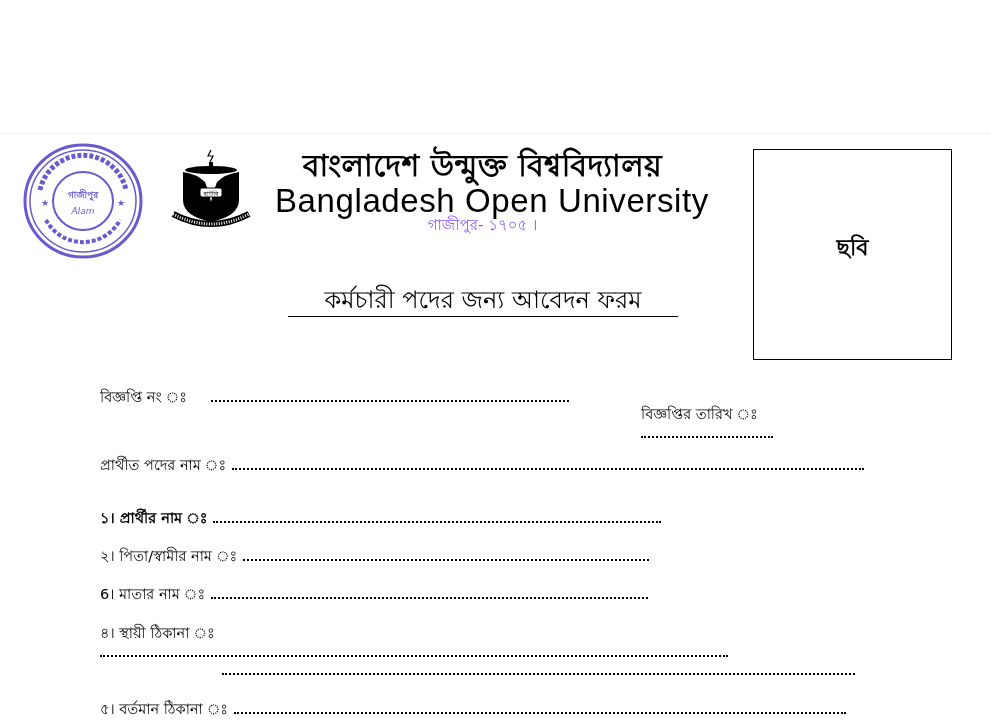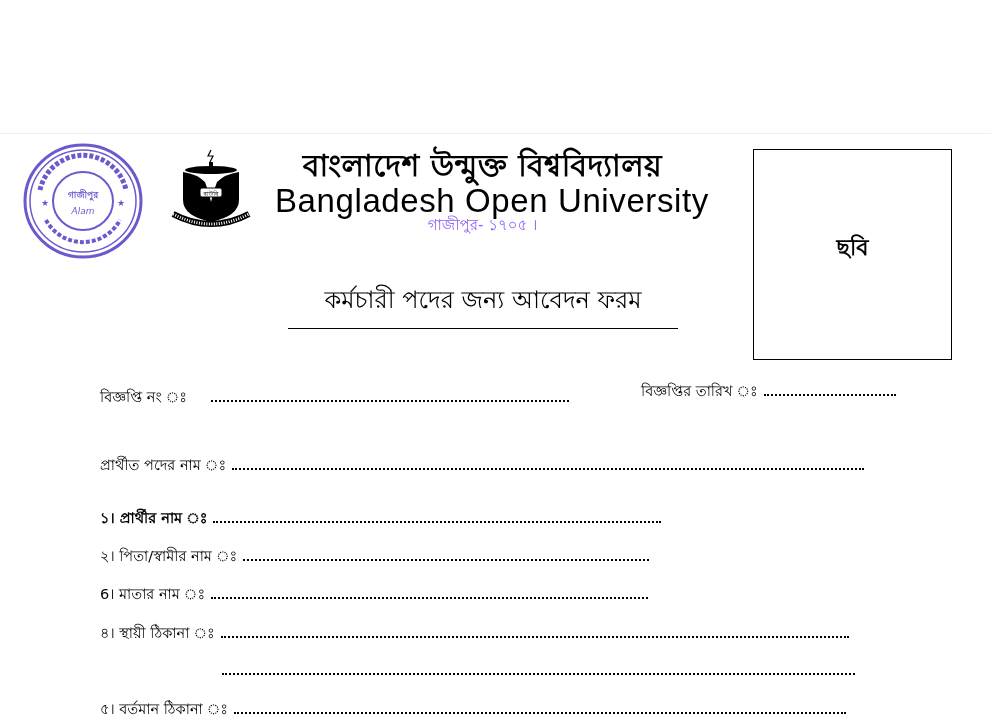--- a/index.html
+++ b/index.html
@@ -15,37 +15,37 @@
 
   .uni-bn { position: absolute; left: 275px; top: 146px; width: 415px; text-align: center;
     font-size: 30px; font-weight: bold; color: #000; letter-spacing: 0.5px; line-height: 40px; white-space: nowrap; }
   .uni-en { position: absolute; left: 275px; top: 186px; width: 415px; text-align: center;
     font-family: "Liberation Sans", sans-serif; font-size: 33px; color: #000; line-height: 30px; letter-spacing: 0.6px; white-space: nowrap; }
   .uni-addr { position: absolute; left: 275px; top: 215px; width: 415px; text-align: center;
     font-size: 15px; color: #8b5cf6; line-height: 20px; white-space: nowrap; }
 
   .form-title { position: absolute; left: 288px; top: 284px; width: 390px; text-align: center;
     font-size: 24px; color: #000; line-height: 32px; white-space: nowrap;
-    border-bottom: 1.5px solid #000; padding-bottom: 12px; }
+    border-bottom: 1.5px solid #000; padding-bottom: 0; }
 
   .photo-box { position: absolute; left: 705px; top: 149px; width: 199px; height: 211px;
     border: 1.5px solid #000; box-sizing: border-box; display: flex; align-items: flex-start; justify-content: center; margin-left: 48px; }
   .photo-label { margin-top: 80px; font-size: 22px; font-weight: bold; color: #000; }
 
   .field { position: absolute; font-size: 14.5px; color: #000; white-space: nowrap; line-height: 20px; display: flex; align-items: baseline; }
   .field .label { margin-right: 6px; }
   .field .dots { display: inline-block; border-bottom: 2px dotted #000; height: 12px; }
 
   .f-notice-no   { left: 100px; top: 387px; gap: 18px; }
-  .f-notice-date { left: 641px; top: 381px; }
+  .f-notice-date { left: 641px; top: 404px; flex-direction: column; }
   .f-post        { left: 100px; top: 455px; justify-content: center; }
   .f-1 { left: 100px; top: 508px; font-weight: bold; }
   .f-2 { left: 100px; top: 546px; }
   .f-3 { left: 100px; top: 584px; }
-  .f-4 { left: 100px; top: 623px; }
+  .f-4 { left: 100px; top: 623px; flex-direction: column; }
   .f-4b { left: 222px; top: 661px; }
   .f-5 { left: 100px; top: 699px; }
 </style>
 </head>
 <body>
 
 <div class="top-blank"></div>
 <div class="divider"></div>
 
 <div class="stamp">

